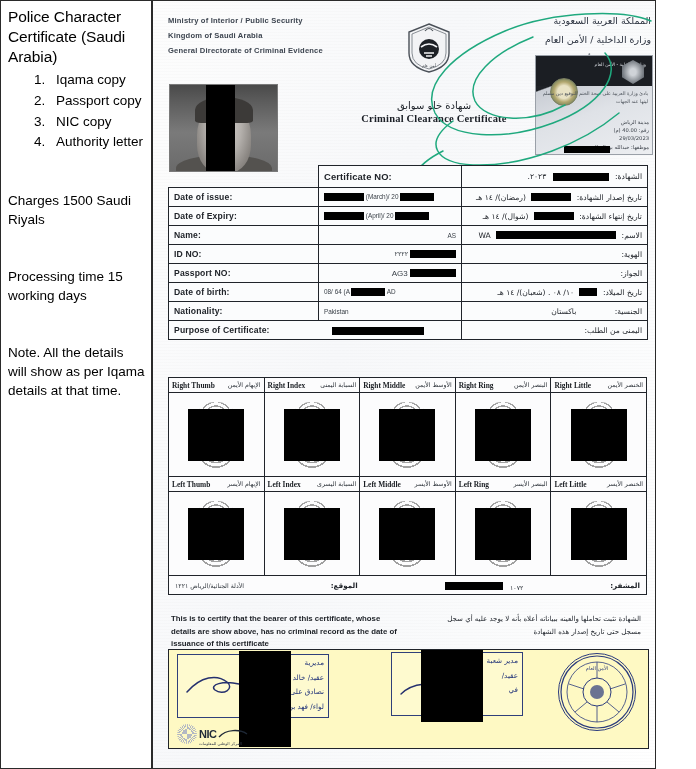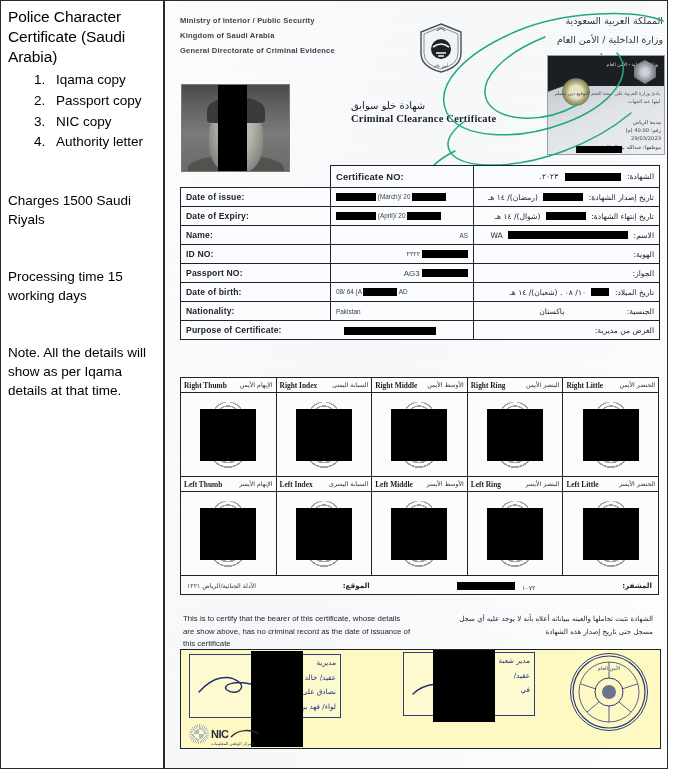--- a/index.html
+++ b/index.html
@@ -14,21 +14,21 @@
   }
   .page {
     width: 696px; height: 769px;
     display: flex;
     position: relative;
     box-sizing: border-box;
   }
 
   
   .left-panel {
-    width: 165px;
+    width: 153px;
     height: 769px;
     box-sizing: border-box;
     border-right: 2px solid #2a2a2a;
     border-top: 1px solid #2a2a2a;
     border-left: 1px solid #2a2a2a;
     border-bottom: 1px solid #2a2a2a;
     background: #ffffff;
     padding: 4px 6px 0 7px;
     position: relative;
     overflow: hidden;
@@ -121,21 +121,21 @@
   }
   .emblem {
     position: absolute;
     left: 254px; top: 22px;
     width: 44px; height: 50px;
   }
   .title-block {
     position: absolute;
     left: 186px; top: 98px;
     width: 190px;
-    text-align: left;
+    text-align: center;
   }
   .title-ar {
     font-size: 10px;
     color: #23282f;
     direction: rtl;
     font-family: "DejaVu Sans", sans-serif;
     line-height: 1.3;
   }
   .title-en {
     font-size: 10.5px;
@@ -317,21 +317,21 @@
 
   
   .cert-stmt {
     position: absolute;
     left: 18px; top: 612px;
     width: 470px;
     display: flex;
     justify-content: space-between;
   }
   .cs-en {
-    font-size: 7.8px; font-weight: normal; color: #1c2026;
+    font-size: 7.8px; font-weight: bold; color: #1c2026;
     font-family: "Liberation Sans", sans-serif;
     line-height: 1.62; width: 230px;
   }
   .cs-ar {
     font-size: 7px; color: #22272e; direction: rtl; text-align: right;
     font-family: "DejaVu Sans", sans-serif; line-height: 1.9; width: 210px;
   }
 
   
   .sig-area {
@@ -545,31 +545,31 @@
             <span class="bar" style="width:18px;margin:0 3px"></span>
             <span>١٠/ ٠٨ . (شعبان)/ ١٤ هـ</span>
           </td>
         </tr>
 
         <tr>
           <td class="f-label">Nationality:</td>
           <td class="f-val">Pakistan</td>
           <td class="f-ar">
             <span>الجنسية:</span>
-            <span style="margin-right:60px">باكستان</span>
+            <span style="margin-right:36px">باكستان</span>
           </td>
         </tr>
 
 
         <tr>
           <td class="f-label" colspan="2">
             <span>Purpose of Certificate:</span>
             <span class="bar" style="width:92px;margin-left:60px"></span>
           </td>
-          <td class="f-ar">الغرض من مديرية:</td>
+          <td class="f-ar">اليمنى من الطلب:</td>
         </tr>
       </tbody>
     </table>
 
     <table class="fp">
       <colgroup>
           <col style="width:20%">
           <col style="width:20%">
           <col style="width:20%">
           <col style="width:20%">

